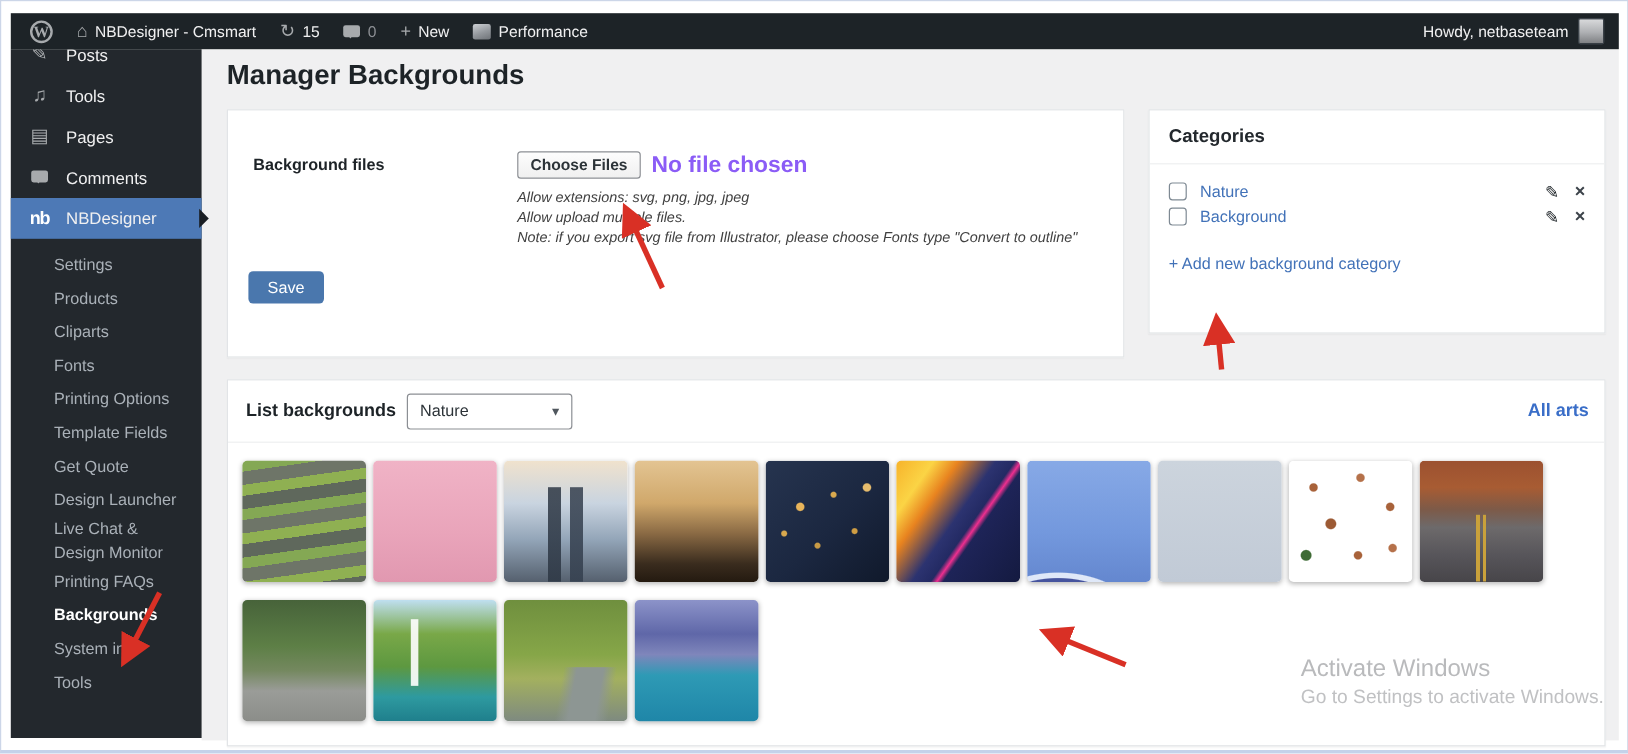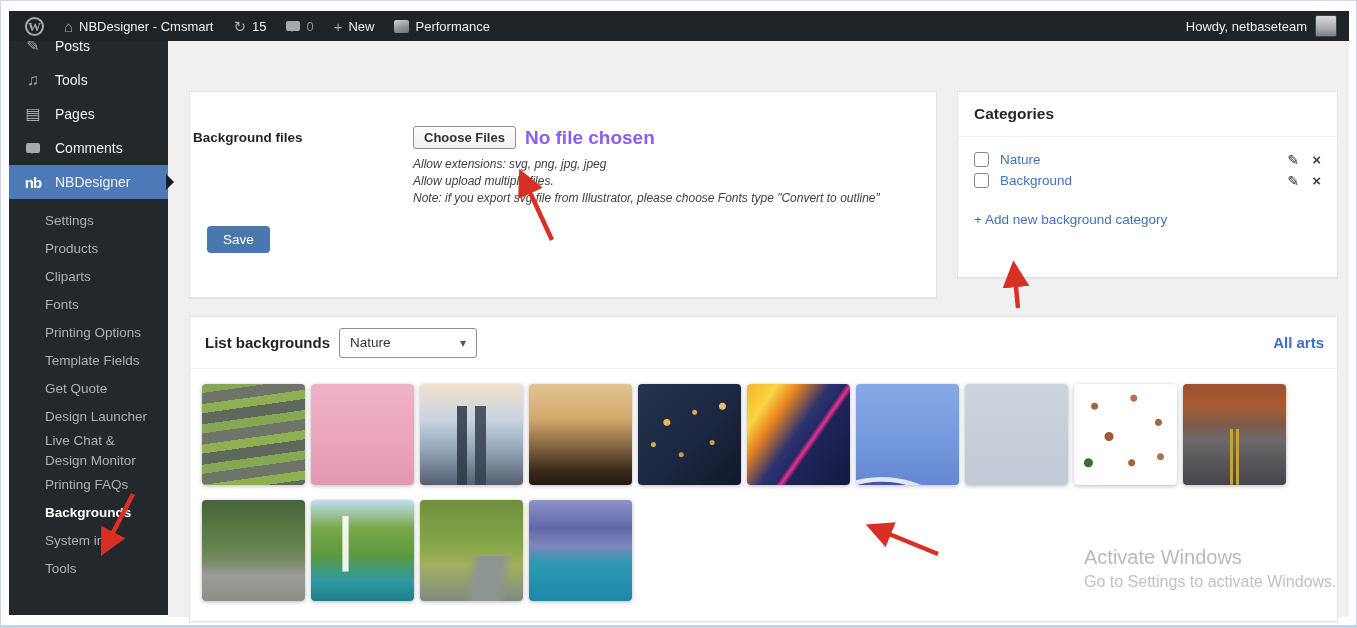--- a/index.html
+++ b/index.html
@@ -43,21 +43,21 @@
   }
   .nb-badge{width:20px;text-align:center;color:#ffffff;font-size:15px;font-weight:700;letter-spacing:-1px;line-height:1;}
   .submenu{position:absolute;top:158px;left:0;right:0;padding:8px 0;}
   .submenu li{min-height:28px;display:flex;align-items:center;padding:0 10px 0 36px;color:#aab1b8;font-size:13.5px;cursor:pointer;line-height:20px;}
   .submenu li.current{color:#ffffff;font-weight:700;}
   
   .content{position:absolute;left:167px;top:40px;right:7px;bottom:8px;background:#f0f0f1;z-index:1;}
   .page-title{position:absolute;left:21px;top:8px;margin:0;font-size:23px;font-weight:700;color:#1d2327;}
   .card{position:absolute;background:#ffffff;border:1px solid #e2e4e7;box-shadow:0 1px 1px rgba(0,0,0,.04);}
   .upload-card{left:21px;top:50px;width:748px;height:207px;}
-  .form-row{display:flex;padding:34px 3px 0;}
+  .form-row{display:flex;padding:34px 21px 0;}
   .field-label{width:220px;font-size:13.5px;font-weight:700;color:#1d2327;padding-top:4px;}
   .file-row{display:flex;align-items:center;gap:9px;font-weight:bold;}
   .file-btn{
     font-size:13px;color:#2c3338;background:linear-gradient(180deg,#fdfdfd,#f0f0f0);
     border:1px solid #8c8f94;border-radius:3px;padding:3px 10px;cursor:pointer;white-space:nowrap;
   }
   .file-status{font-size:19px;color:#8b5cf6;}
   .notes{margin-top:7px;font-size:12px;font-style:italic;color:#404040;line-height:17px;}
   .save-btn{
     position:absolute;left:17px;top:134px;background:#4a77ad;color:#ffffff;border:none;
@@ -162,20 +162,21 @@
         <li>Design Launcher</li>
         <li>Live Chat &amp; Design Monitor</li>
         <li>Printing FAQs</li>
         <li class="current">Backgrounds</li>
         <li>System info</li>
         <li>Tools</li>
       </ul>
   </div>
 
   <div class="content">
+    <h1 class="page-title">Manager Backgrounds</h1>
 
     <div class="card upload-card">
       <div class="form-row">
         <div class="field-label">Background files</div>
         <div class="field-input">
           <div class="file-row">
             <span class="file-btn">Choose Files</span>
             <span class="file-status">No file chosen</span>
           </div>
           <div class="notes">

